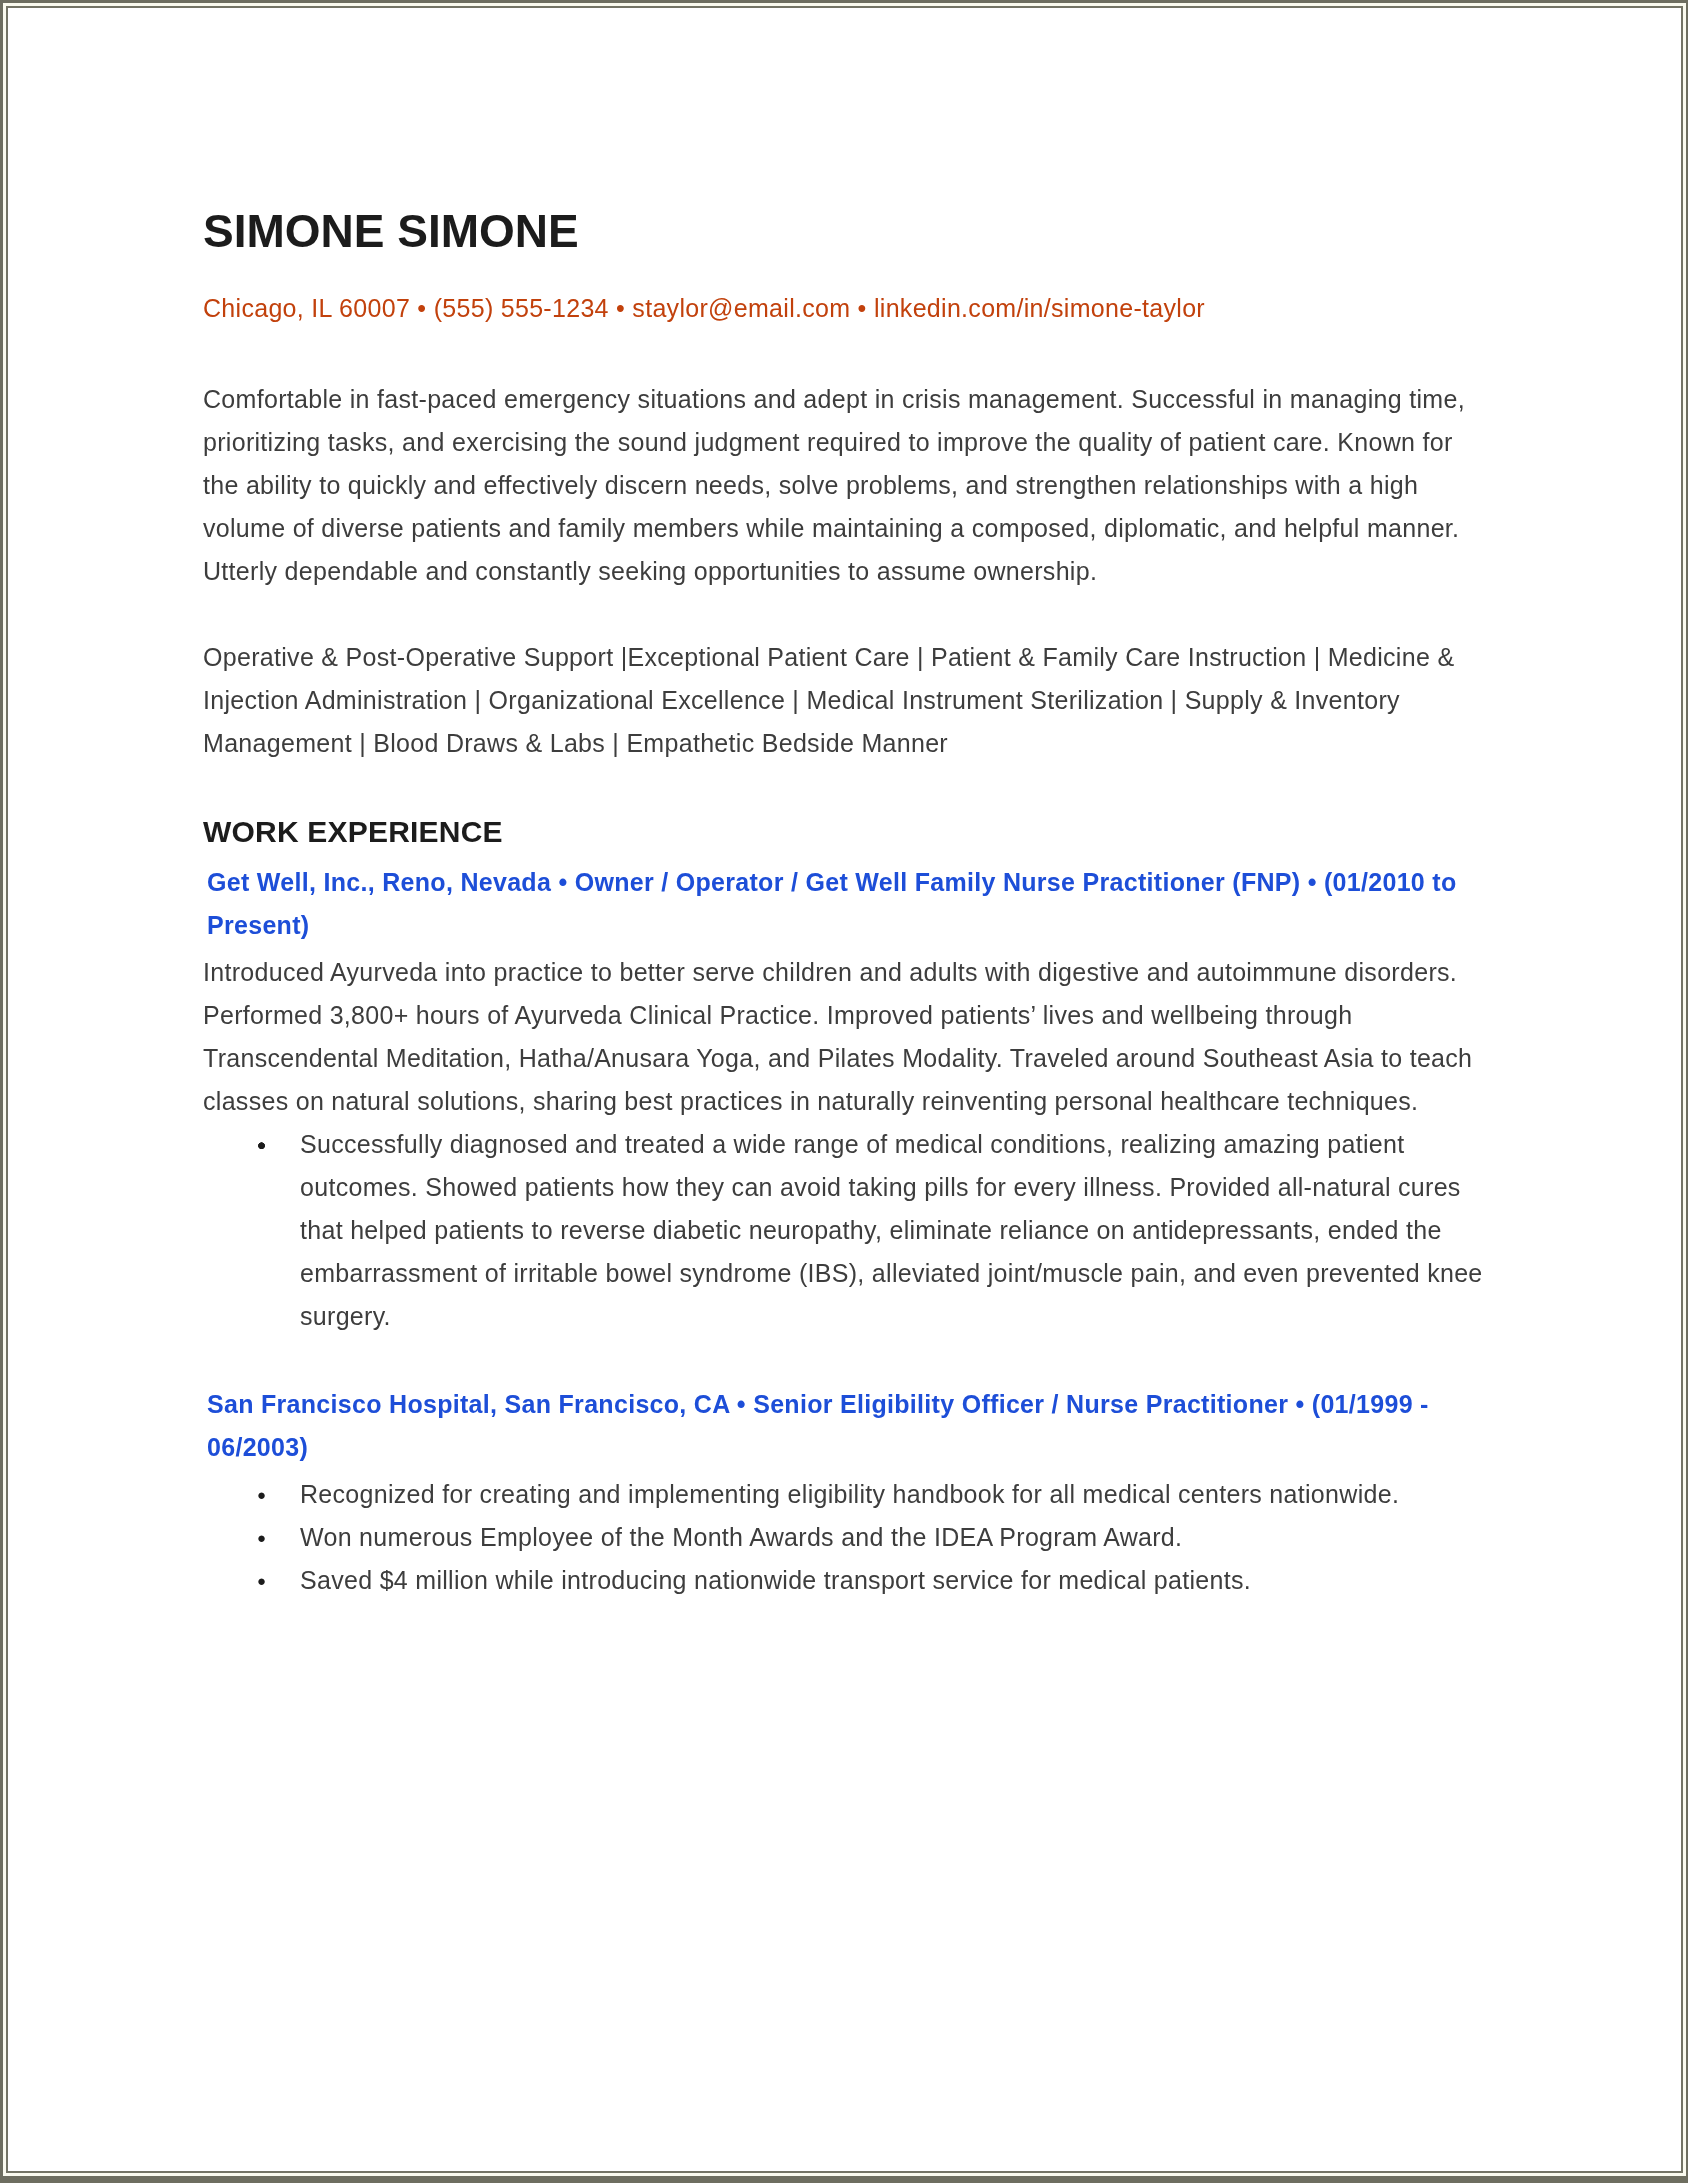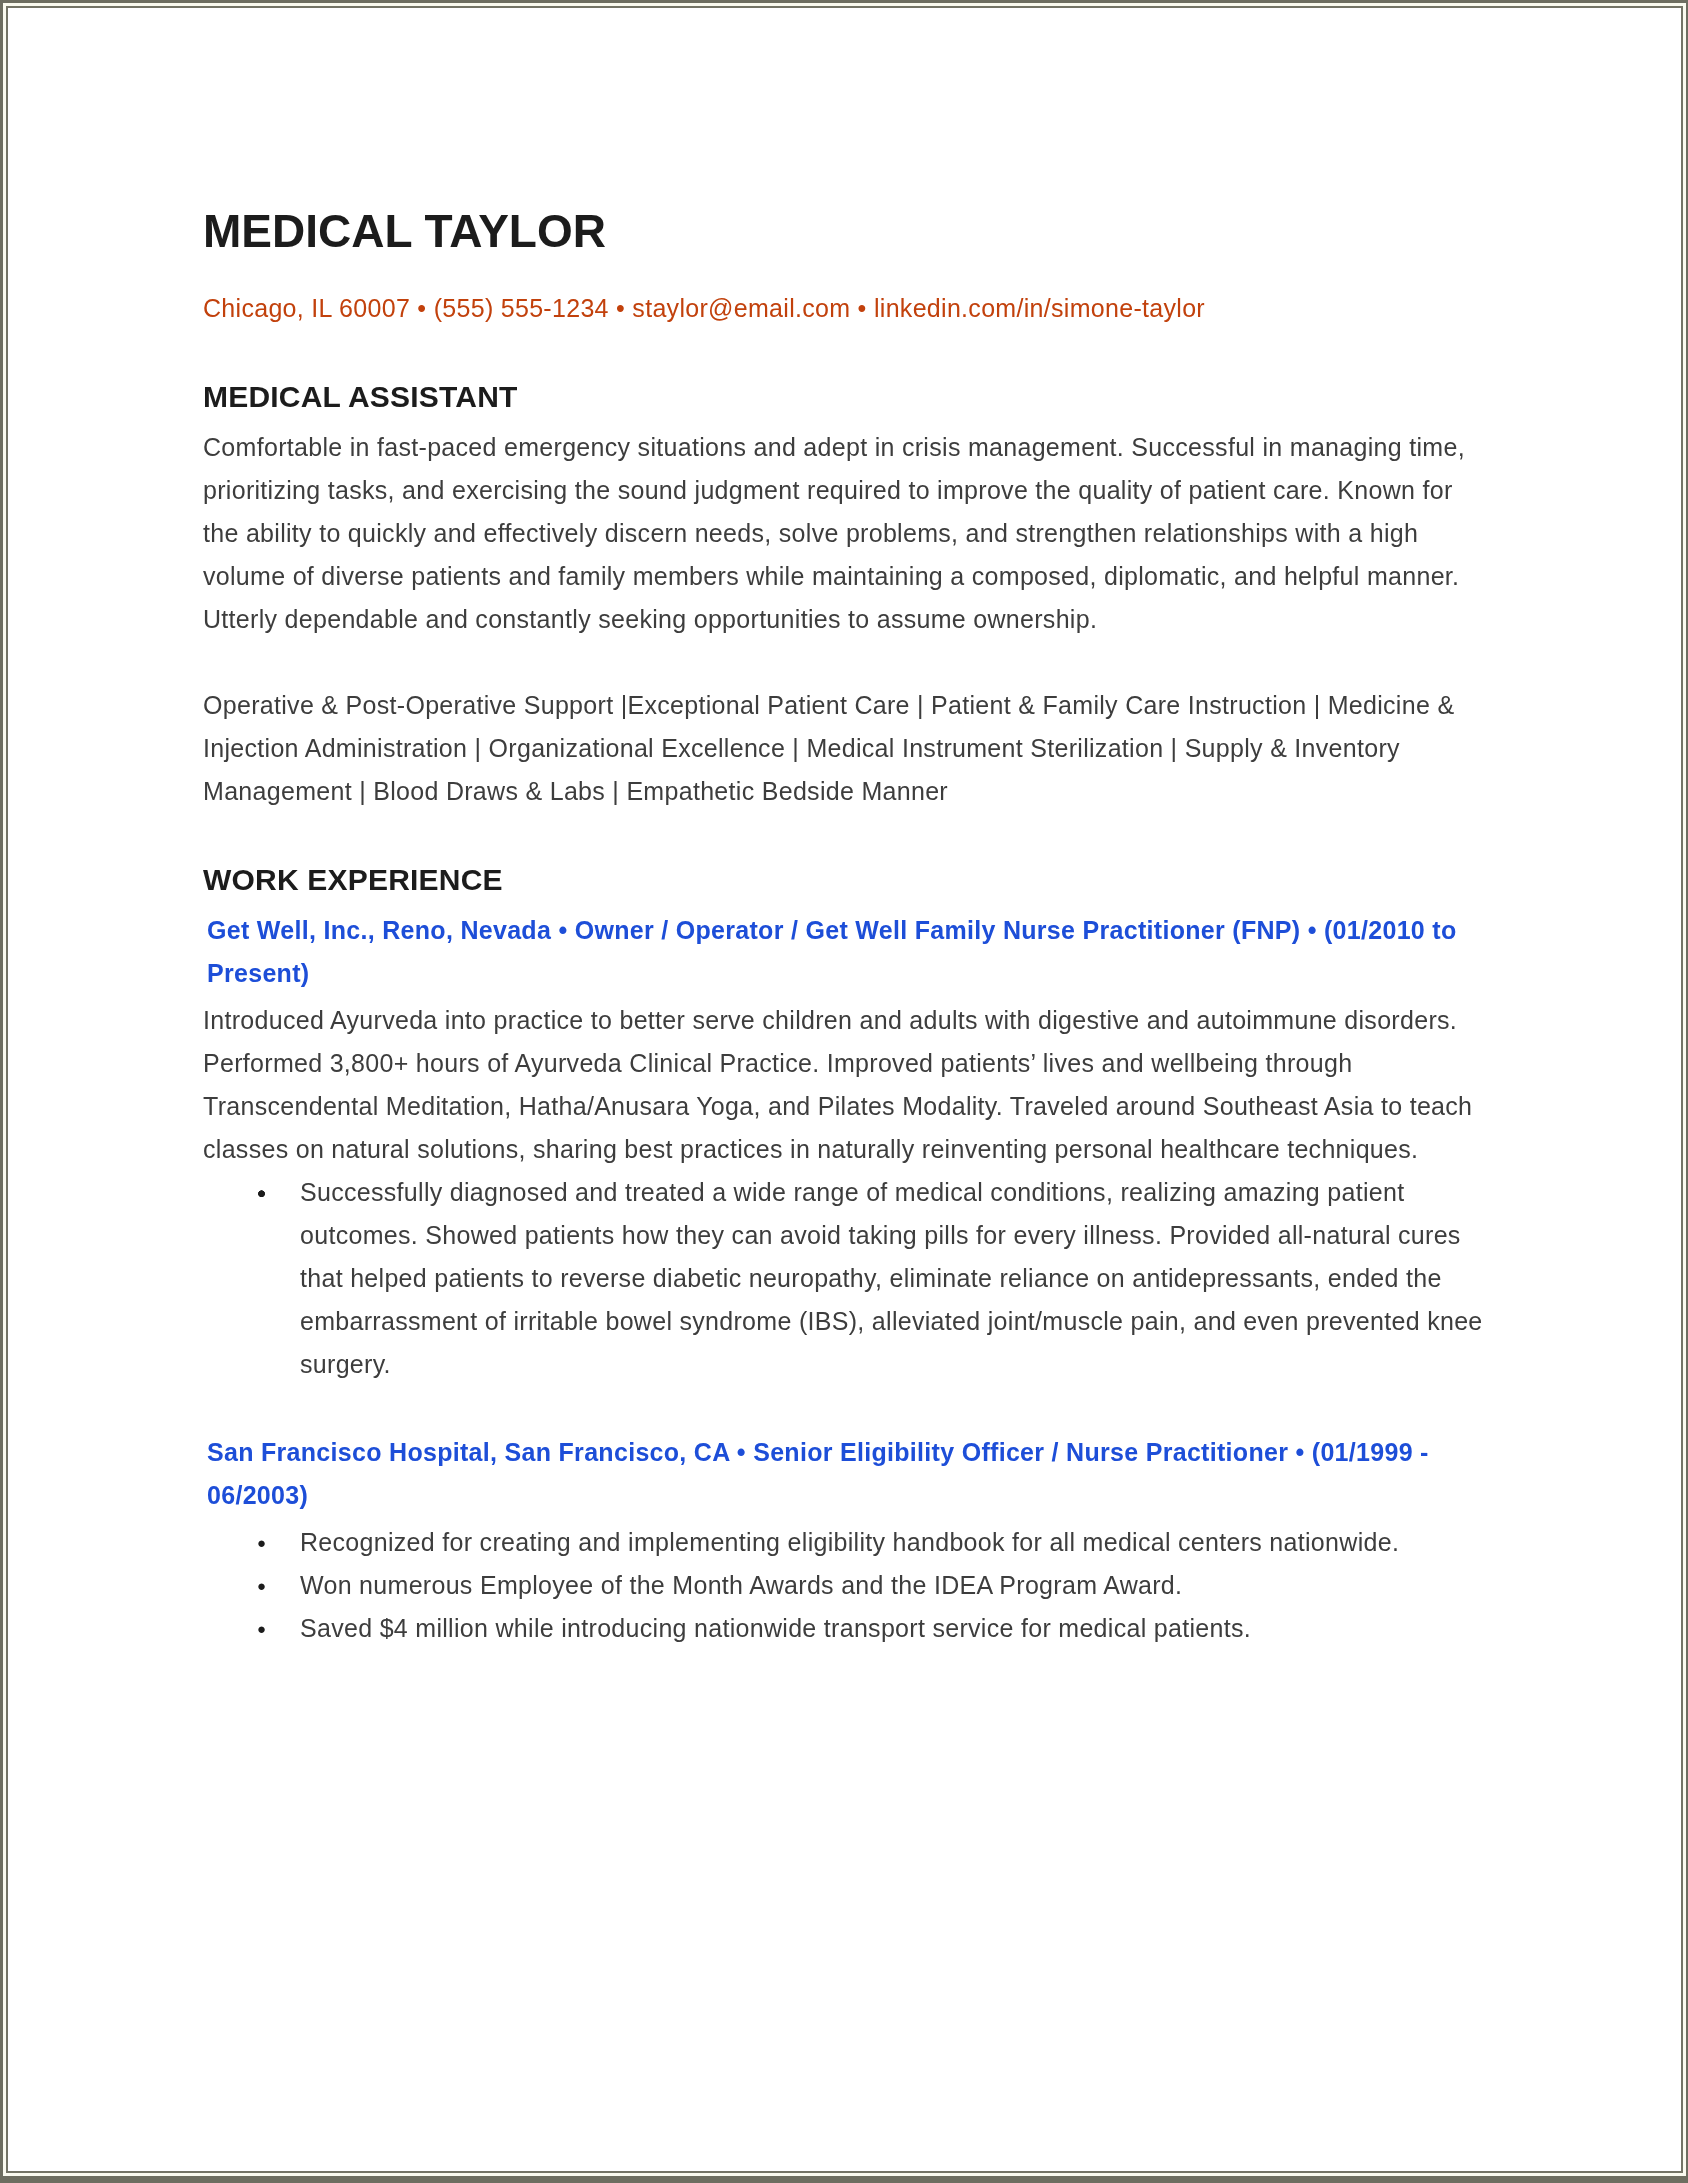--- a/index.html
+++ b/index.html
@@ -96,24 +96,23 @@
     margin-top: 0;
   }
 </style>
 </head>
 <body>
 
 <div class="sheet-outer">
   <div class="sheet">
     <div class="content">
 
-      <h1 class="name">MEDICAL TAYLOR</h1>
+      <h1 class="name">SIMONE SIMONE</h1>
       <p class="contact-line">Chicago, IL 60007 • (555) 555-1234 • staylor@email.com • linkedin.com/in/simone-taylor</p>
 
-      <h2 class="section-heading">MEDICAL ASSISTANT</h2>
       <p class="summary">Comfortable in fast-paced emergency situations and adept in crisis management. Successful in managing time, prioritizing tasks, and exercising the sound judgment required to improve the quality of patient care. Known for the ability to quickly and effectively discern needs, solve problems, and strengthen relationships with a high volume of diverse patients and family members while maintaining a composed, diplomatic, and helpful manner. Utterly dependable and constantly seeking opportunities to assume ownership.</p>
       <p class="skills">Operative &amp; Post-Operative Support |Exceptional Patient Care | Patient &amp; Family Care Instruction | Medicine &amp; Injection Administration | Organizational Excellence | Medical Instrument Sterilization | Supply &amp; Inventory Management | Blood Draws &amp; Labs | Empathetic Bedside Manner</p>
 
       <div class="experience-section">
         <h2 class="section-heading">WORK EXPERIENCE</h2>
 
         <div class="job">
           <p class="job-title">Get Well, Inc., Reno, Nevada • Owner / Operator / Get Well Family Nurse Practitioner (FNP) • (01/2010 to Present)</p>
           <p class="job-desc">Introduced Ayurveda into practice to better serve children and adults with digestive and autoimmune disorders. Performed 3,800+ hours of Ayurveda Clinical Practice. Improved patients’ lives and wellbeing through Transcendental Meditation, Hatha/Anusara Yoga, and Pilates Modality. Traveled around Southeast Asia to teach classes on natural solutions, sharing best practices in naturally reinventing personal healthcare techniques.</p>
           <ul class="bullet-list">

